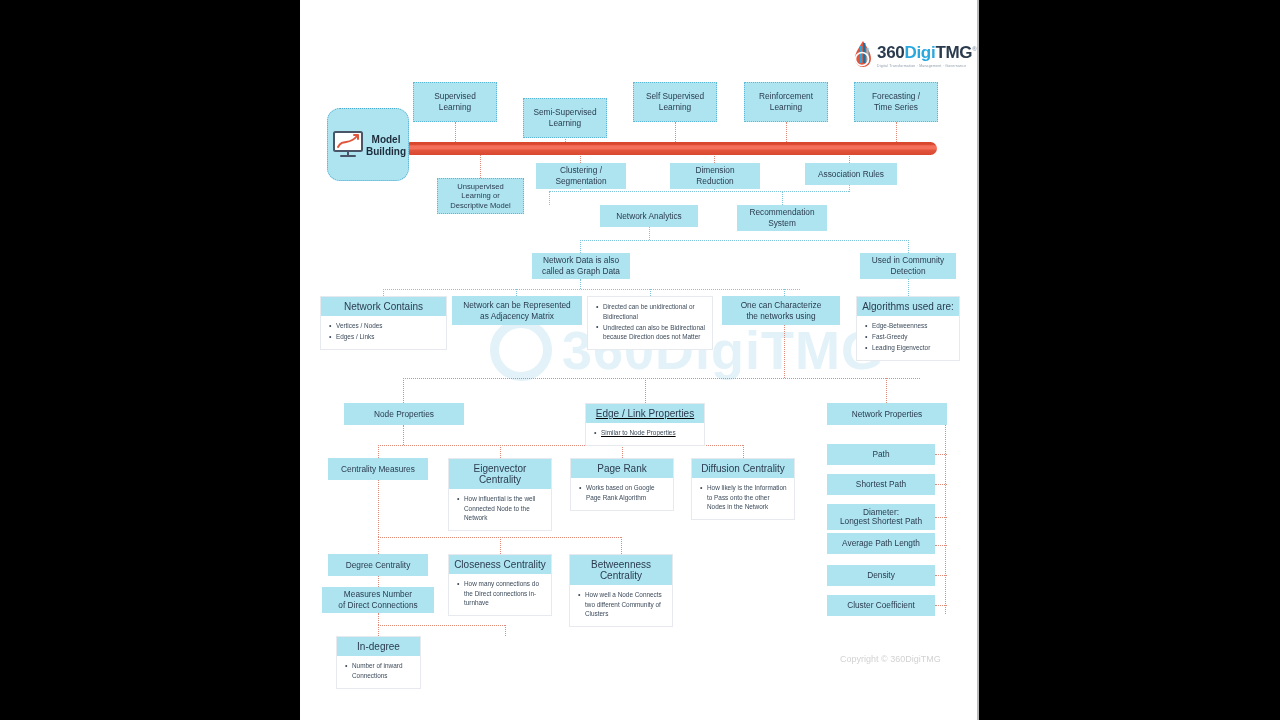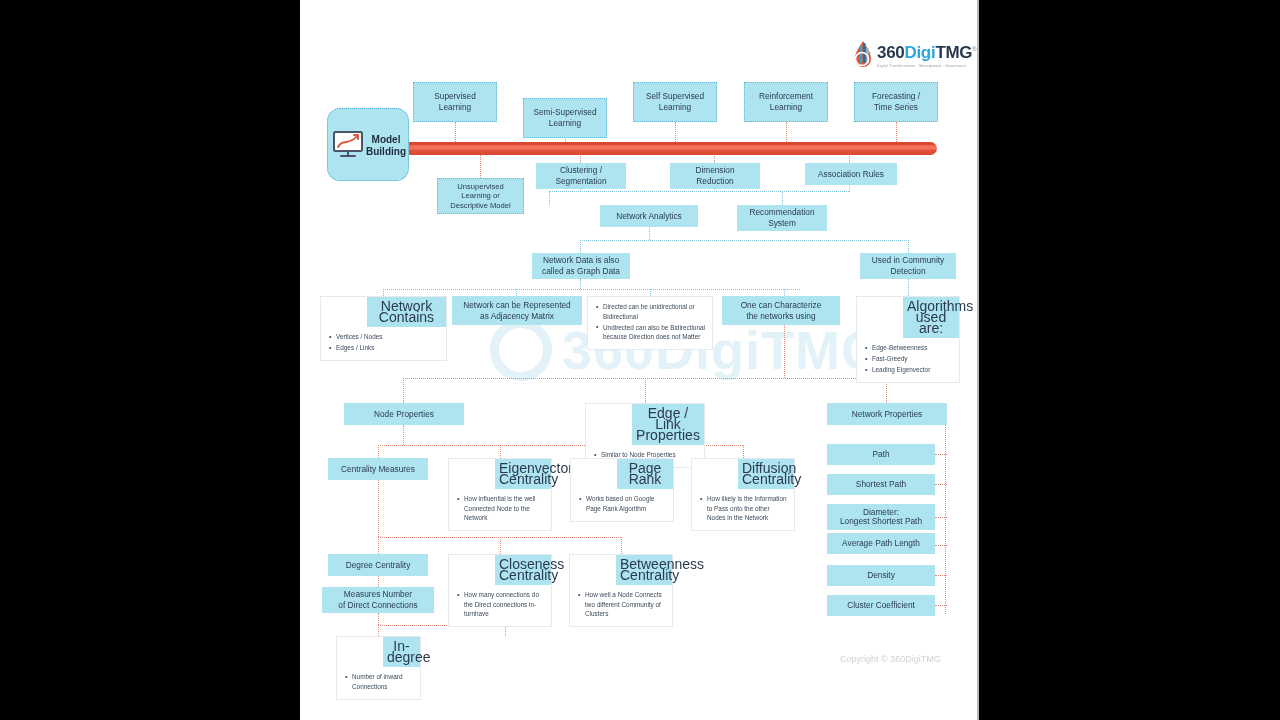--- a/index.html
+++ b/index.html
@@ -88,25 +88,24 @@
   .card {
     position: absolute;
     background: #ffffff;
     border: 1px solid #e6eaee;
     z-index: 3;
     display: flex; flex-direction: column;
   }
   .card .hdr {
     background: #ade4f0;
     color: #2b3b4e;
-    font-size: 14px;
+    font-size: 10px;
     line-height: 11px;
     text-align: center;
     padding: 4px 4px;
-    margin-left: 46px;
   }
   .card ul {
     list-style: none;
     padding: 5px 6px 6px 8px;
     margin: 0;
   }
   .card ul li {
     position: relative;
     font-size: 6.4px;
     line-height: 9.5px;
@@ -337,21 +336,21 @@
     <div class="conn v" style="left:484px; top:325px; height:53px;"></div>
     <div class="conn h" style="left:103px; top:378px; width:517px;"></div>
     <div class="conn v" style="left:103px; top:378px; height:25px;"></div>
     <div class="conn v" style="left:345px; top:378px; height:25px;"></div>
     <div class="conn v" style="left:586px; top:378px; height:25px;"></div>
 
     <div class="node" style="left:44px; top:403px; width:120px; height:22px;">
       <span>Node Properties</span>
     </div>
 
-    <div class="card" style="left:285px; top:403px; width:120px;">
+    <div class="card" style="left:285px; top:403px; width:120px;text-decoration:underline;">
       <div class="hdr">Edge / Link Properties</div>
       <ul>
         <li>Similar to Node Properties</li>
       </ul>
     </div>
 
     <div class="node" style="left:527px; top:403px; width:120px; height:22px;">
       <span>Network Properties</span>
     </div>
 

